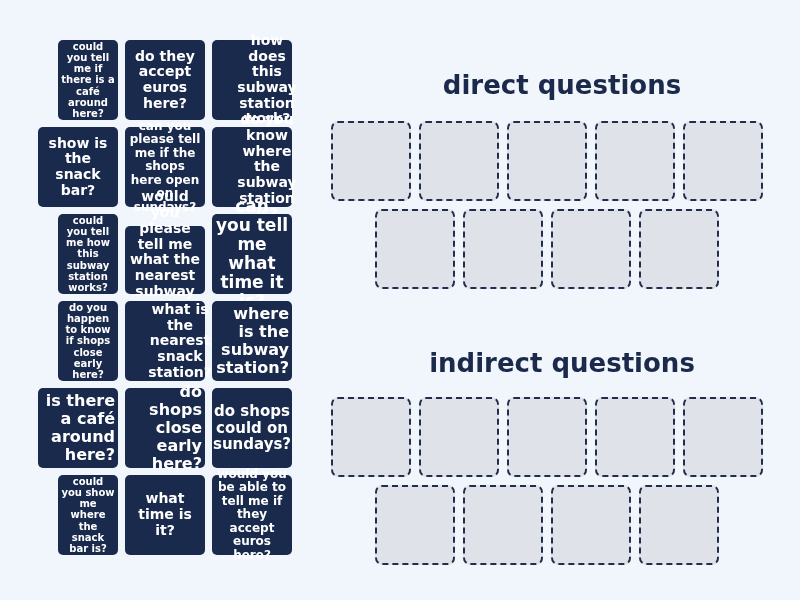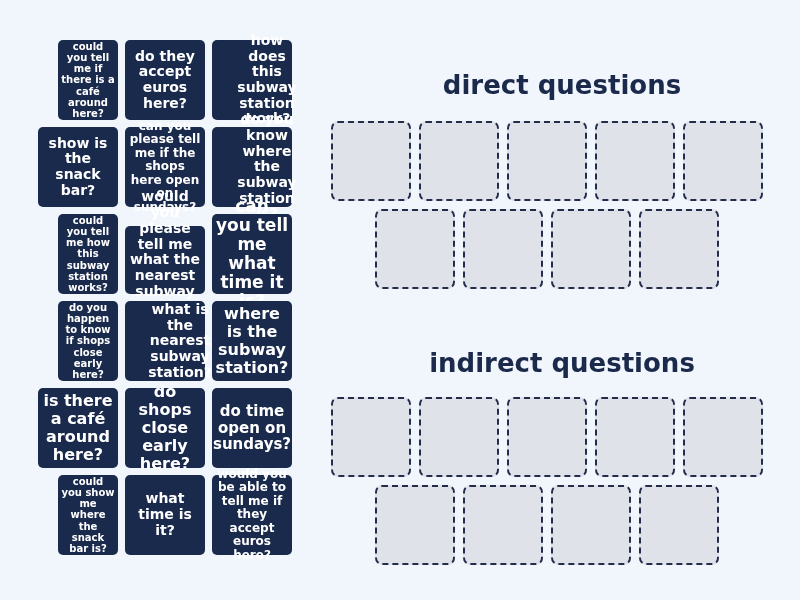--- a/index.html
+++ b/index.html
@@ -39,21 +39,21 @@
     box-sizing: border-box;
     line-height: 1.12;
     cursor: grab;
     user-select: none;
   }
   .f11 { font-size: 14px; margin-top: 12px; }
   .f12 { font-size: 12px; }
   .f13 { font-size: 10px; margin-left: 20px; }
   .f14 { font-size: 14px; padding-left: 33px; }
   .f15 { font-size: 15px; }
-  .f16 { font-size: 16px; }
+  .f16 { font-size: 16px; text-align: right; }
   .f17 { font-size: 17px; }
   .f18 { font-size: 14px; }
   
   .cat-title {
     position: absolute;
     left: 331px;
     width: 432px;
     text-align: center;
     font-size: 26px;
     font-weight: 600;
@@ -93,25 +93,25 @@
     <div class="card f13">could you tell me if there is a café around here?</div>
     <div class="card f18">do they accept euros here?</div>
     <div class="card f14">how does this subway station work?</div>
     <div class="card f18">show is the snack bar?</div>
     <div class="card f12">can you please tell me if the shops here open on sundays?</div>
     <div class="card f14">do you know where the subway station is?</div>
     <div class="card f13">could you tell me how this subway station works?</div>
     <div class="card f11">would you please tell me what the nearest subway station is?</div>
     <div class="card f17">can you tell me what time it is?</div>
     <div class="card f13">do you happen to know if shops close early here?</div>
-    <div class="card f14">what is the nearest subway station?</div>
+    <div class="card f14">what is the nearest snack station?</div>
     <div class="card f16">where is the subway station?</div>
     <div class="card f16">is there a café around here?</div>
     <div class="card f16">do shops close early here?</div>
-    <div class="card f15">do time open on sundays?</div>
+    <div class="card f15">do shops could on sundays?</div>
     <div class="card f13">could you show me where the snack bar is?</div>
     <div class="card f18">what time is it?</div>
     <div class="card f12">would you be able to tell me if they accept euros here?</div>
   </div>
 
   <h2 class="cat-title" id="direct-title">direct questions</h2>
   <div class="zone-row" id="direct-row1">
     <div class="slot"></div>
     <div class="slot"></div>
     <div class="slot"></div>

